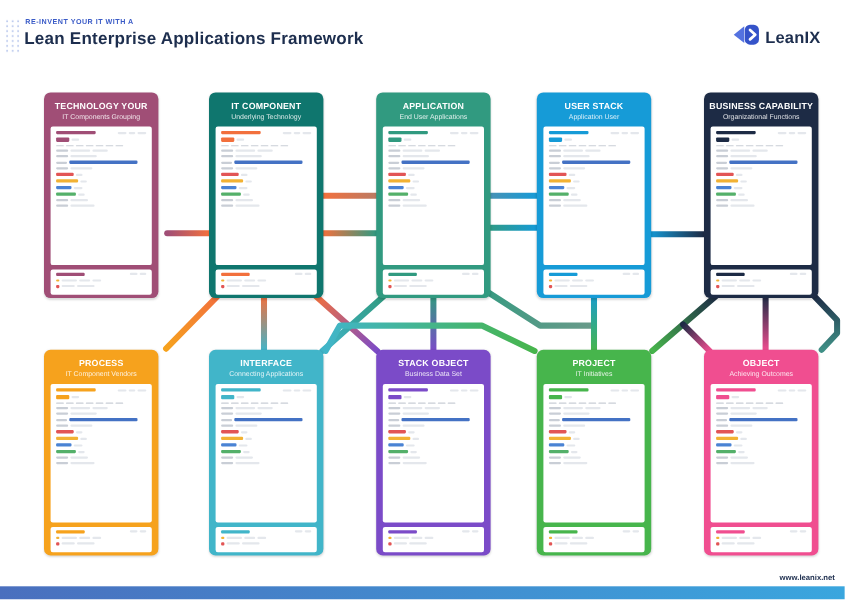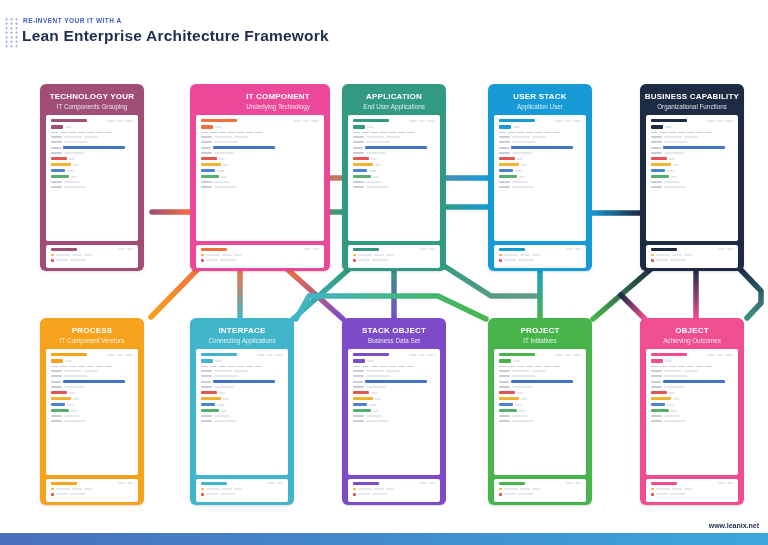--- a/index.html
+++ b/index.html
@@ -136,21 +136,31 @@
     <path d="M540 264 L 540 319" fill="none" stroke="url(#lg12)" stroke-width="5.5" stroke-linejoin="round" stroke-linecap="round"></path>
     <path d="M651 269 L 593 319" fill="none" stroke="url(#lg13)" stroke-width="5.5" stroke-linejoin="round" stroke-linecap="round"></path>
     <path d="M621 295 L 645 319" fill="none" stroke="url(#lg14)" stroke-width="5.5" stroke-linejoin="round" stroke-linecap="round"></path>
     <path d="M696 269 L 696 319" fill="none" stroke="url(#lg15)" stroke-width="5.5" stroke-linejoin="round" stroke-linecap="round"></path>
     <path d="M740 269 L 761 291 L 761 303 L 747 318" fill="none" stroke="url(#lg16)" stroke-width="5.5" stroke-linejoin="round" stroke-linecap="round"></path>
   </svg>
 
 <div class="hdr">
   <div class="dots"></div>
   <div class="eyebrow">RE-INVENT YOUR IT WITH A</div>
-  <div class="title">Lean Enterprise Architecture Framework</div>
+  <div class="title">Lean Enterprise Applications Framework</div>
+  <div class="logo">
+    <span>
+      <svg width="25" height="21" viewBox="0 0 26 22">
+        <polygon points="11,3 11,19 1,11" fill="#5472e0"></polygon>
+        <rect x="11.5" y="1.5" width="13.5" height="19" rx="5" fill="#3553c9"></rect>
+        <path d="M16.5 6.5 L21.5 11 L16.5 15.5" stroke="#ffffff" stroke-width="2.6" fill="none" stroke-linecap="round" stroke-linejoin="round"></path>
+      </svg>
+    </span>
+    <span class="logo-word">LeanIX</span>
+  </div>
 </div>
 
 <div class="card c0" style="background: rgb(160, 78, 118);">
   <div class="card-title">TECHNOLOGY YOUR</div>
   <div class="card-subtitle">IT Components Grouping</div>
   <div class="panel main">
       <div class="skrow between">
         <div class="grp">
           <div style="width: 36px; height: 3px; background: rgb(160, 78, 118); border-radius: 1px;"></div>
         </div>
@@ -231,21 +241,21 @@
         <div style="width: 10px; height: 2px; background: rgb(228, 231, 236); border-radius: 1px;"></div>
         <div style="width: 8px; height: 2px; background: rgb(228, 231, 236); border-radius: 1px;"></div>
       </div>
       <div class="skrow">
         <div style="width: 2.5px; height: 2.5px; background: rgb(226, 85, 85); border-radius: 1px;"></div>
         <div style="width: 12px; height: 2px; background: rgb(228, 231, 236); border-radius: 1px;"></div>
         <div style="width: 16px; height: 2px; background: rgb(228, 231, 236); border-radius: 1px;"></div>
       </div>
     </div>
 </div>
-<div class="card c1" style="background: #ec4899; padding-left: 36px;">
+<div class="card c1" style="background: #0f766e;">
   <div class="card-title">IT COMPONENT</div>
   <div class="card-subtitle">Underlying Technology</div>
   <div class="panel main">
       <div class="skrow between">
         <div class="grp">
           <div style="width: 36px; height: 3px; background: rgb(242, 112, 61); border-radius: 1px;"></div>
         </div>
         <div class="grp">
           <div style="width: 8px; height: 2px; background: rgb(228, 231, 236); border-radius: 1px;"></div>
           <div style="width: 6px; height: 2px; background: rgb(228, 231, 236); border-radius: 1px;"></div>

